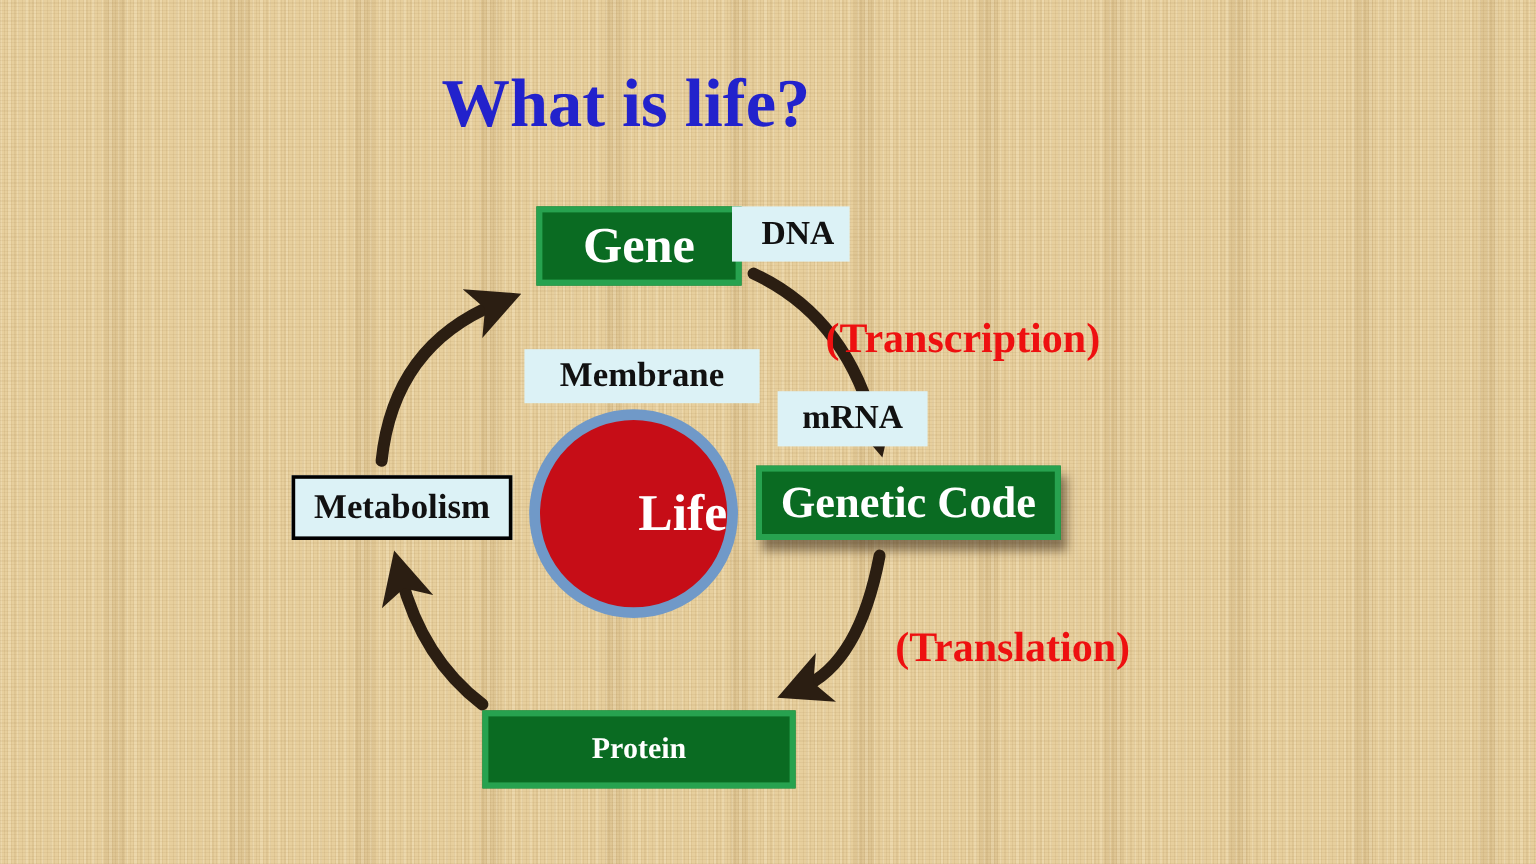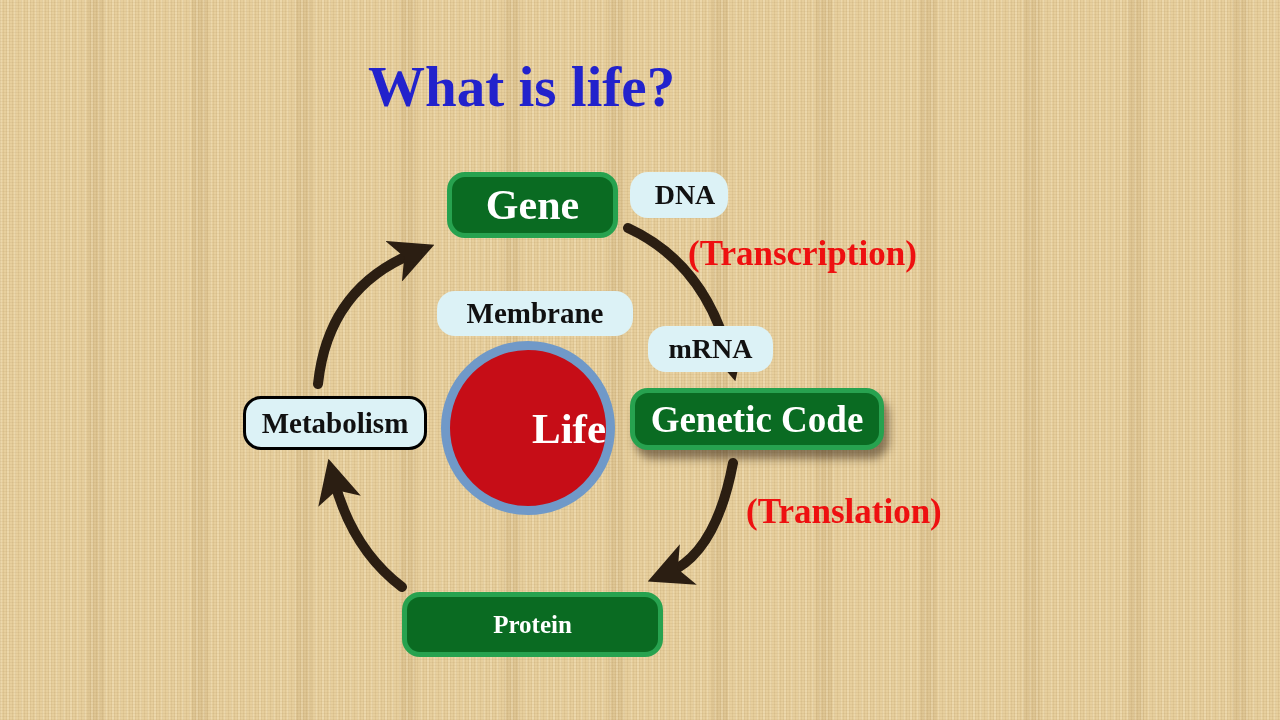--- a/index.html
+++ b/index.html
@@ -27,50 +27,50 @@
     position:relative;
   }
   .slide{position:absolute;inset:0;}
   .title{
     position:absolute;left:368px;top:54px;
     font-size:57px;font-weight:bold;color:var(--title_blue);
     white-space:nowrap;z-index:2;
   }
   .node, .tag{
     position:absolute;display:flex;align-items:center;justify-content:center;
-    z-index:2;white-space:nowrap;border-radius:18px;
+    z-index:2;white-space:nowrap;
   }
   .node{
     background:var(--green_fill);
     border:5px solid var(--green_border);
     color:#ffffff;font-weight:bold;
   }
   .tag{
     background:var(--cyan_bg);
     color:var(--dark_text);font-weight:bold;
   }
   .gene-box{left:447px;top:172px;width:171px;height:66px;font-size:42px;}
   .genetic-code-box{left:630px;top:388px;width:254px;height:62px;font-size:37px;
     box-shadow:5px 9px 8px rgba(45,30,15,0.5);}
   .protein-box{left:402px;top:592px;width:261px;height:65px;font-size:25px;}
-  .dna-label{left:630px;top:172px;width:98px;height:46px;font-size:28px;padding-left:12px;}
+  .dna-label{left:610px;top:172px;width:98px;height:46px;font-size:28px;padding-left:12px;}
   .mrna-label{left:648px;top:286px;width:125px;height:46px;font-size:28px;margin-top:40px;}
   .membrane-label{left:437px;top:291px;width:196px;height:45px;font-size:29px;}
   .metabolism-box{left:243px;top:396px;width:184px;height:54px;font-size:29px;
     border:3px solid #000000;}
   .life-circle{
     position:absolute;left:441px;top:341px;width:174px;height:174px;
     border-radius:50%;background:var(--life_fill);
     border:9px solid var(--life_border);
     display:flex;align-items:center;justify-content:flex-end;
     color:#ffffff;font-weight:bold;font-size:43px;z-index:2;
   }
   .process{
     position:absolute;font-size:35px;font-weight:bold;color:var(--red_text);
-    white-space:nowrap;z-index:2;
+    white-space:nowrap;z-index:2;margin-top:28px;
   }
   .transcription{left:688px;top:234px;}
   .translation{left:746px;top:492px;}
   svg.arrows{position:absolute;left:0;top:0;z-index:1;}
   svg.arrows path.shaft{stroke:var(--arrow);stroke-width:10;fill:none;stroke-linecap:round;}
   svg.arrows marker path{fill:var(--arrow);}
 </style>
 </head>
 <body>
 

